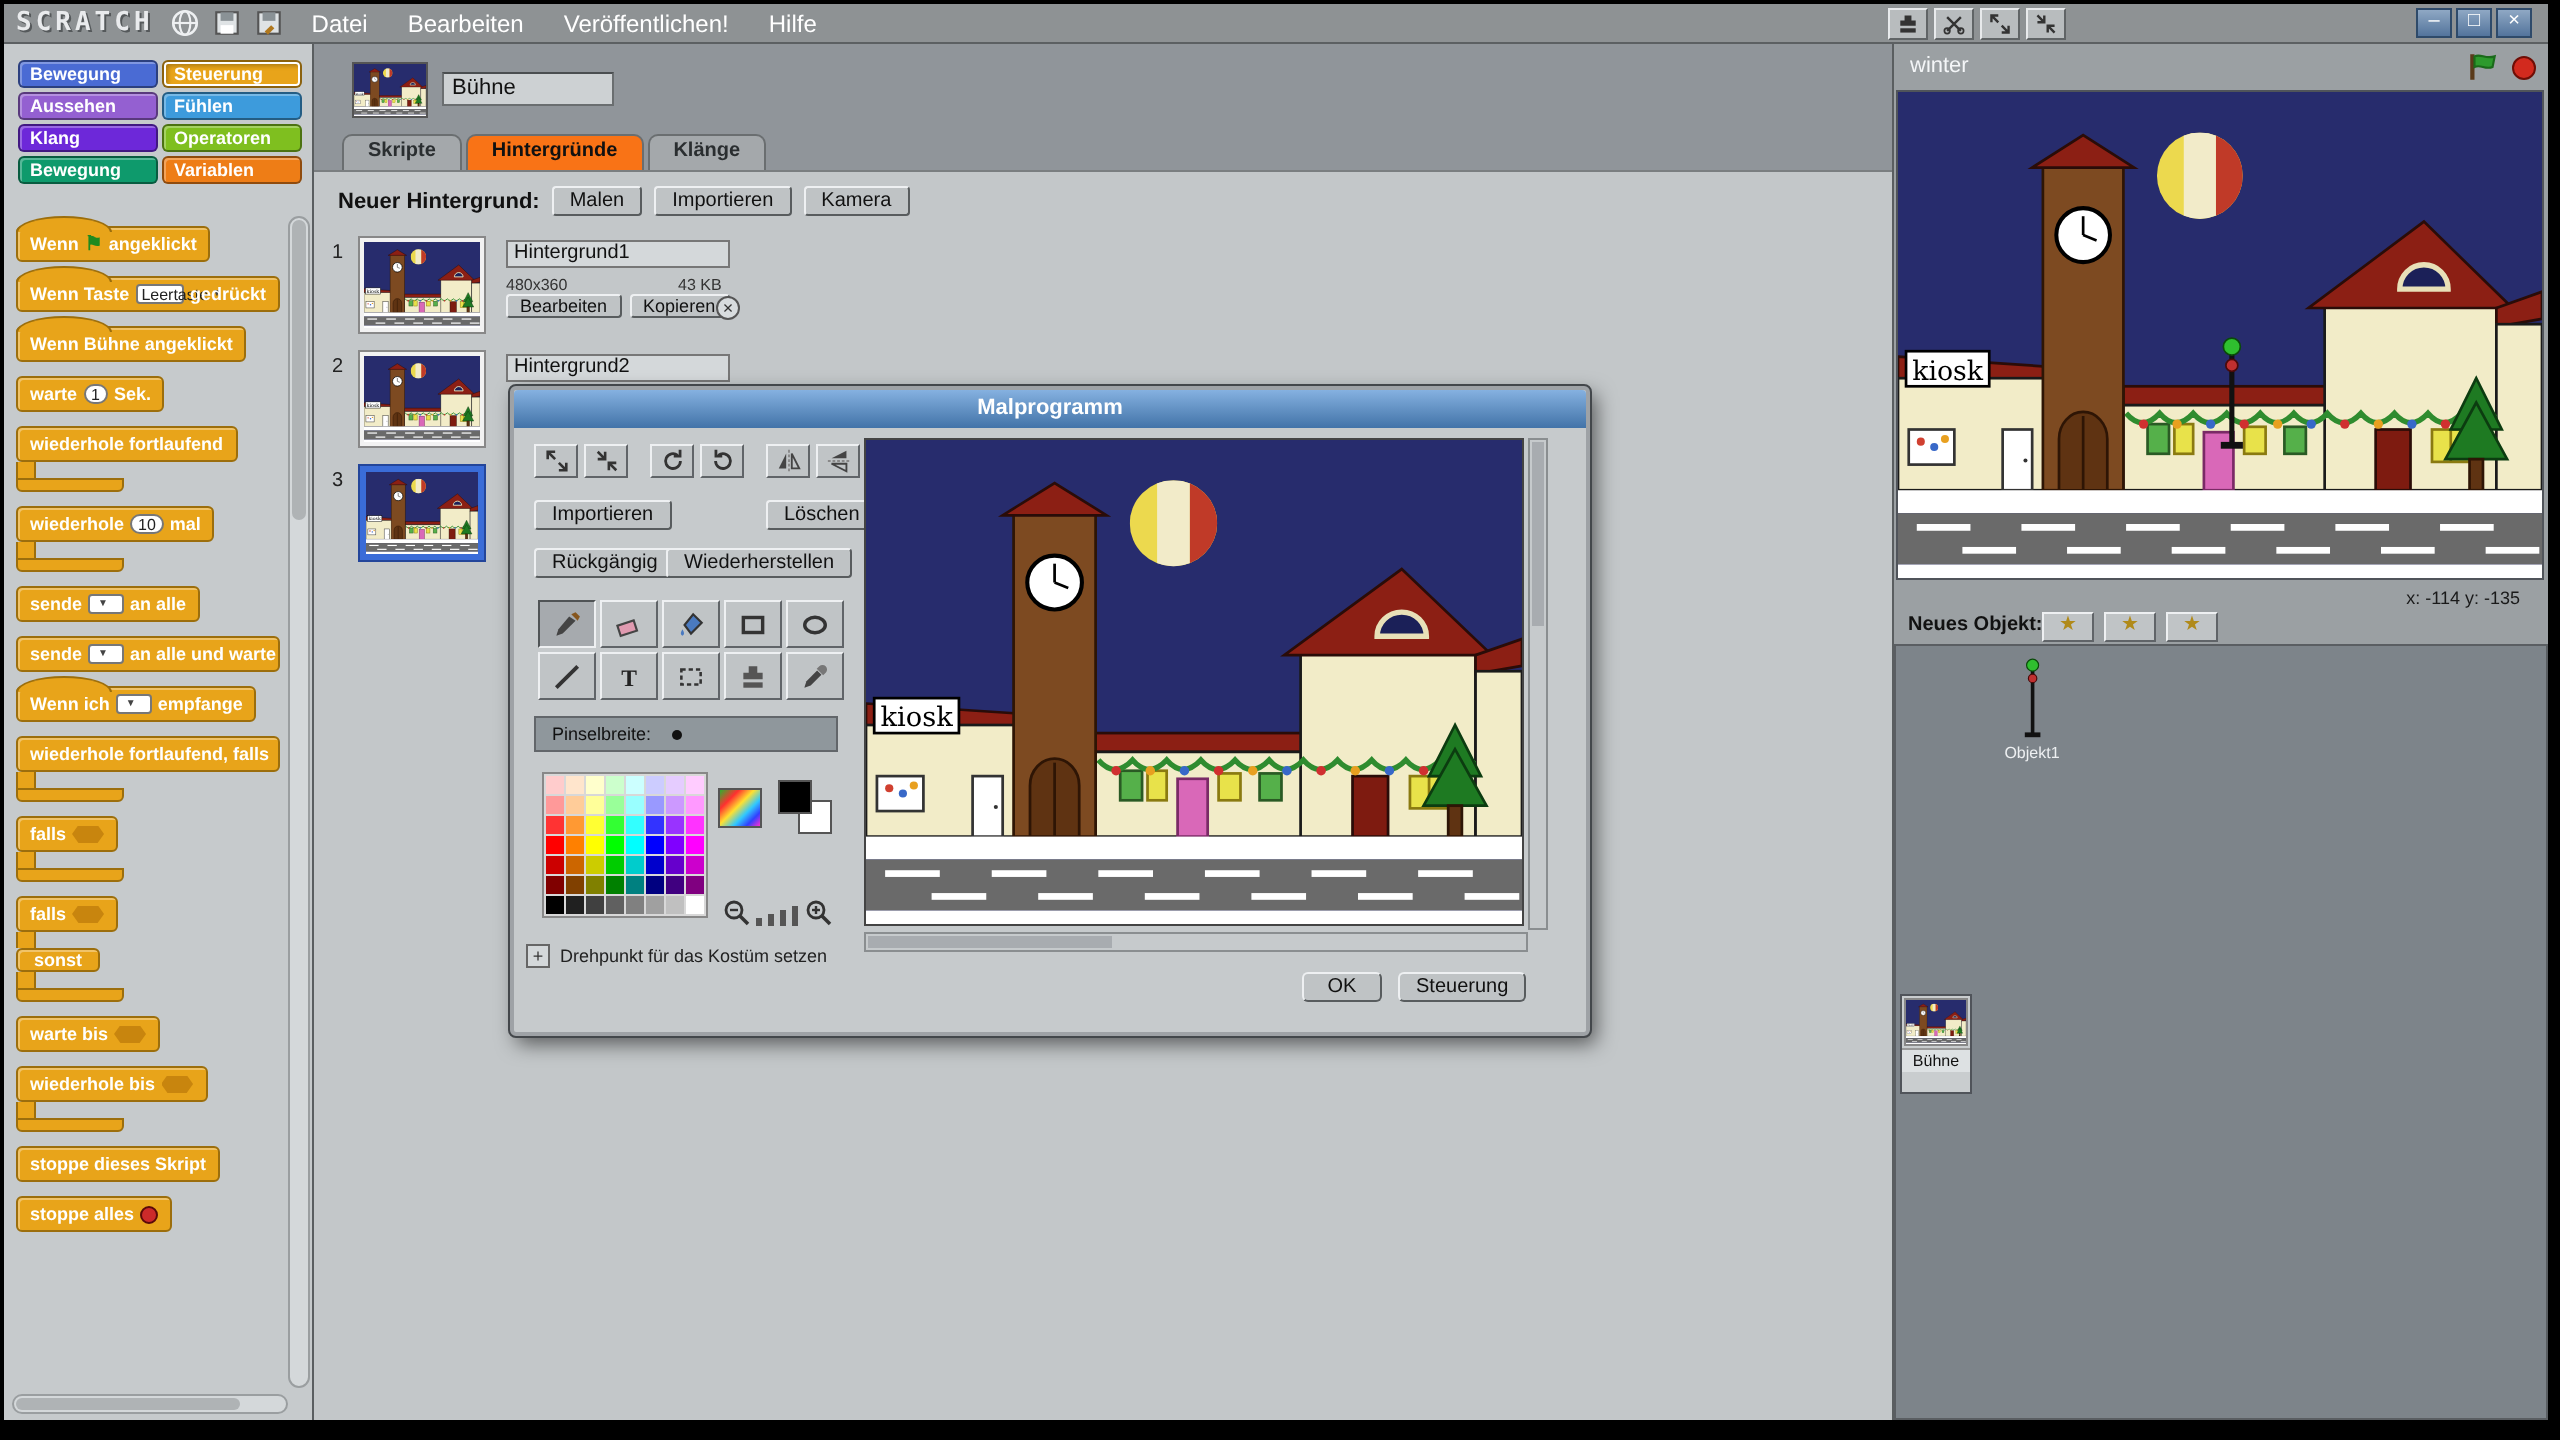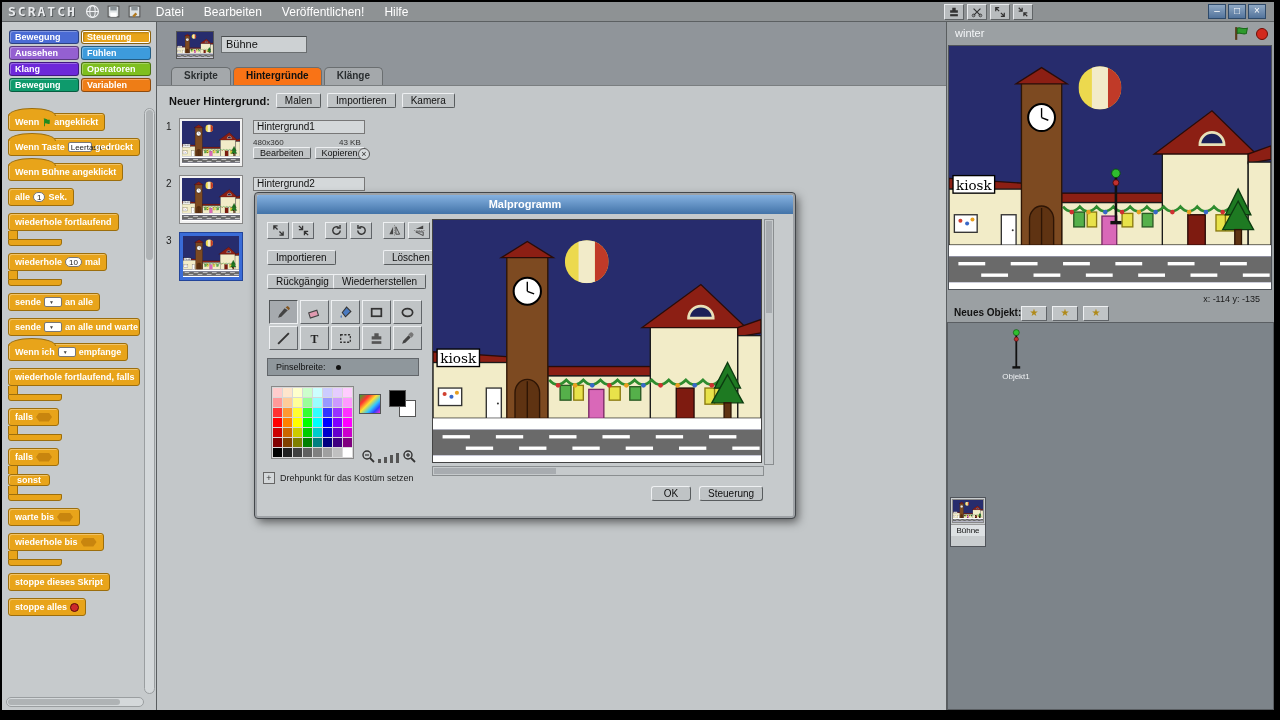--- a/index.html
+++ b/index.html
@@ -260,21 +260,21 @@
             <span class="btext">gedrückt</span>
           </div>
         </div>
         <div class="block hat">
           <div class="brow">
             <span class="btext">Wenn Bühne angeklickt</span>
           </div>
         </div>
         <div class="block stack">
           <div class="brow">
-            <span class="btext">alle</span>
+            <span class="btext">warte</span>
             <span class="num">1</span>
             <span class="btext">Sek.</span>
           </div>
         </div>
         <div class="block c">
           <div class="brow">
             <span class="btext">wiederhole fortlaufend</span>
           </div>
           <div class="mouth"></div>
           <div class="foot"></div>

